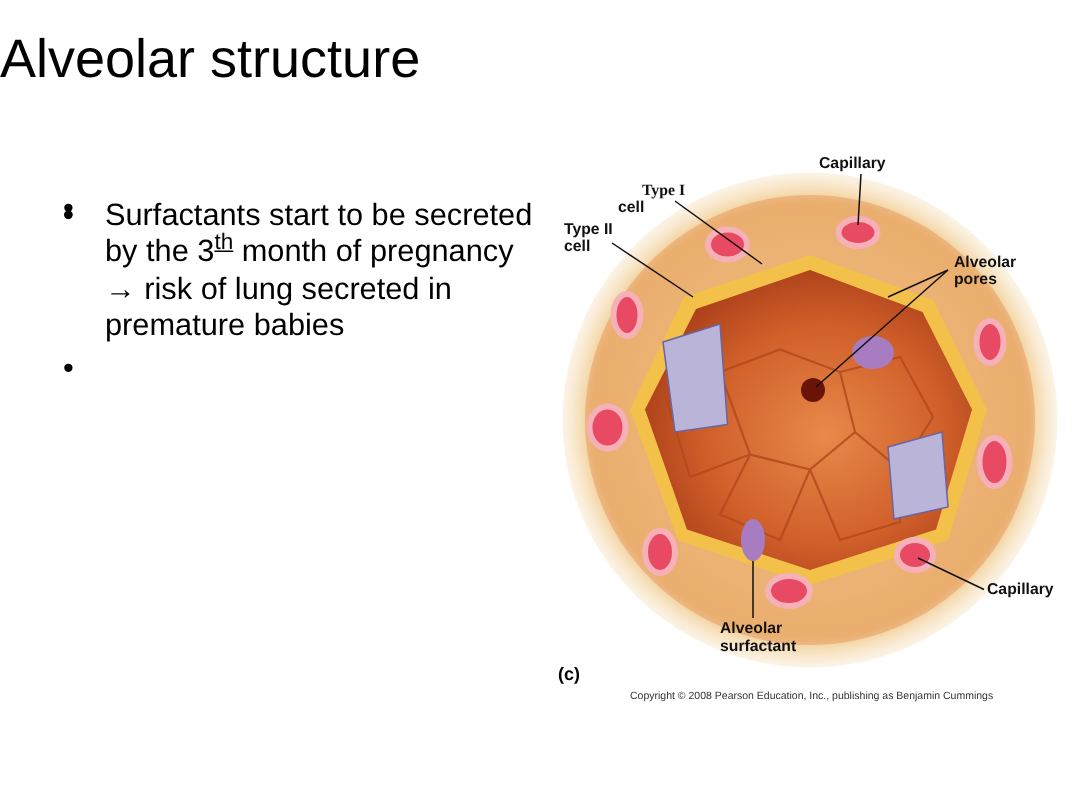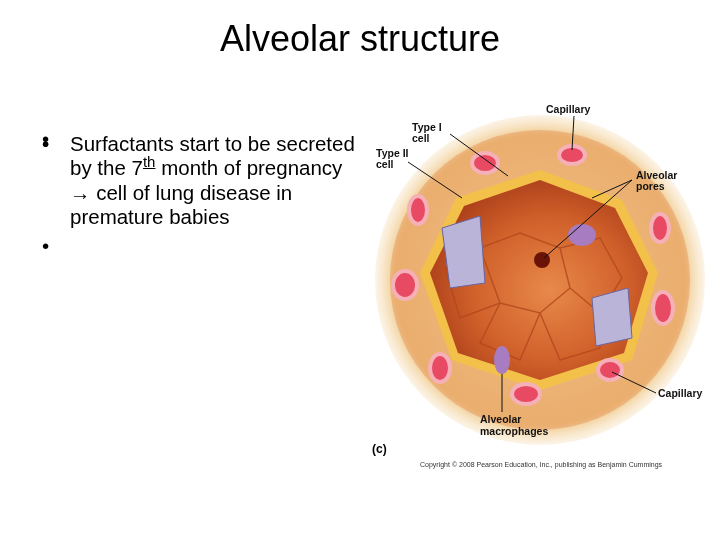--- a/index.html
+++ b/index.html
@@ -1,36 +1,36 @@
 <!DOCTYPE html>
 <html><head>
 <meta charset="utf-8">
 <style>
   html, body { margin:0; padding:0; }
   body { width:720px; height:540px; background:#ffffff; position:relative; overflow:hidden;
          font-family:"Liberation Sans", sans-serif; color:#000; }
-  .title { position:absolute; left:0; width:720px; top:18px; text-align:center; font-size:36px; font-weight:normal; }
+  .title { position:absolute; left:0; width:720px; top:18px; text-align:left; font-size:36px; font-weight:normal; }
   .bullets { position:absolute; left:40px; top:127px; width:320px; margin:0; padding:0; list-style:none; }
   .bullets li { position:relative; padding-left:30px; font-size:20.5px; line-height:24.3px; margin-bottom:5px; }
   .bullets li .dot { position:absolute; left:2px; top:0; }
   .bullets sup { font-size:15px; line-height:0; vertical-align:super;text-decoration:underline; }
   .figure { position:absolute; left:360px; top:98px; width:350px; height:380px; }
   .lbl { position:absolute; font-weight:bold; font-size:10.5px; line-height:11px; color:#111; }
   .copyright { position:absolute; left:420px; top:461px; font-size:7px; color:#333; }
   .panel { position:absolute; left:372px; top:442px; font-weight:bold; font-size:12px; }
 </style>
 </head>
 <body>
 
 <div class="title">Alveolar structure</div>
 
 <ul class="bullets">
   <li><span class="dot">•</span></li>
   <li><span class="dot">•</span></li>
-  <li><span class="dot">•</span><span>Surfactants start to be secreted by the 7</span><sup>th</sup><span> month of pregnancy → cell of lung disease in premature babies</span></li>
+  <li><span class="dot">•</span><span>Surfactants start to be secreted by the 3</span><sup>th</sup><span> month of pregnancy → risk of lung secreted in premature babies</span></li>
   <li><span class="dot">•</span></li>
 </ul>
 
 <div class="figure">
   <svg width="350" height="380" viewBox="0 0 350 380">
     <defs>
       <radialGradient id="bg" cx="50%" cy="50%" r="55%">
         <stop offset="0%" stop-color="#f7e6b3"></stop>
         <stop offset="80%" stop-color="#f0c98a"></stop>
         <stop offset="100%" stop-color="#ffffff" stop-opacity="0"></stop>
@@ -79,25 +79,25 @@
       <line x1="214" y1="18" x2="212" y2="52"></line>
       <line x1="90" y1="36" x2="148" y2="78"></line>
       <line x1="48" y1="64" x2="102" y2="100"></line>
       <line x1="272" y1="82" x2="232" y2="100"></line>
       <line x1="272" y1="82" x2="184" y2="160"></line>
       <line x1="296" y1="295" x2="252" y2="274"></line>
       <line x1="142" y1="276" x2="142" y2="314"></line>
     </g>
   </svg>
   <div class="lbl" style="left:186px;top:6px;">Capillary</div>
-  <div class="lbl" style="left:52px;top:24px;">Type I</div>
+  <div class="lbl" style="left:68px;top:24px;font-family:Liberation Serif, serif;">Type I</div>
   <div class="lbl" style="left:52px;top:35px;">cell</div>
   <div class="lbl" style="left:16px;top:50px;">Type II</div>
   <div class="lbl" style="left:16px;top:61px;">cell</div>
   <div class="lbl" style="left:276px;top:72px;">Alveolar</div>
   <div class="lbl" style="left:276px;top:83px;text-align:right;">pores</div>
   <div class="lbl" style="left:298px;top:290px;">Capillary</div>
   <div class="lbl" style="left:120px;top:316px;">Alveolar</div>
-  <div class="lbl" style="left:120px;top:328px;">macrophages</div>
+  <div class="lbl" style="left:120px;top:328px;">surfactant</div>
 </div>
 
 <div class="panel">(c)</div>
 <div class="copyright">Copyright © 2008 Pearson Education, Inc., publishing as Benjamin Cummings</div>
 
 </body></html>

